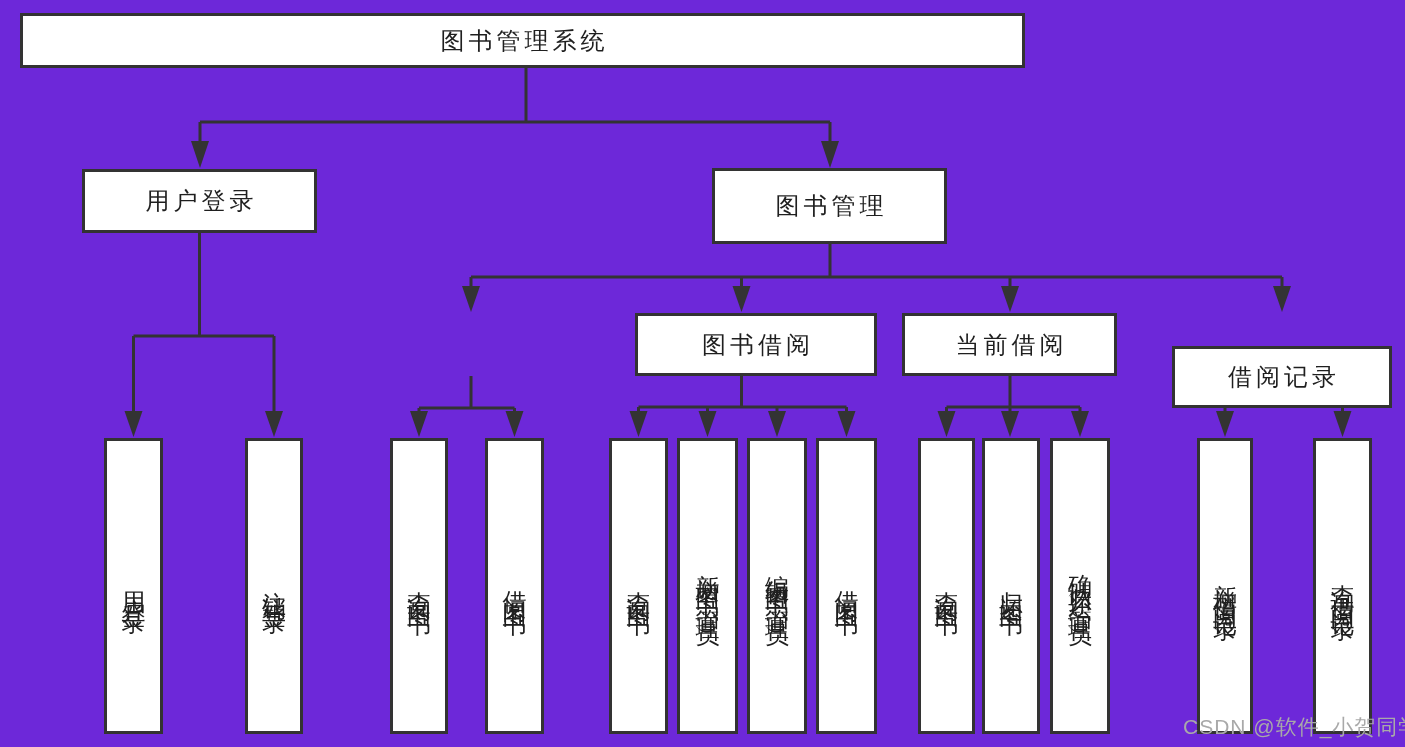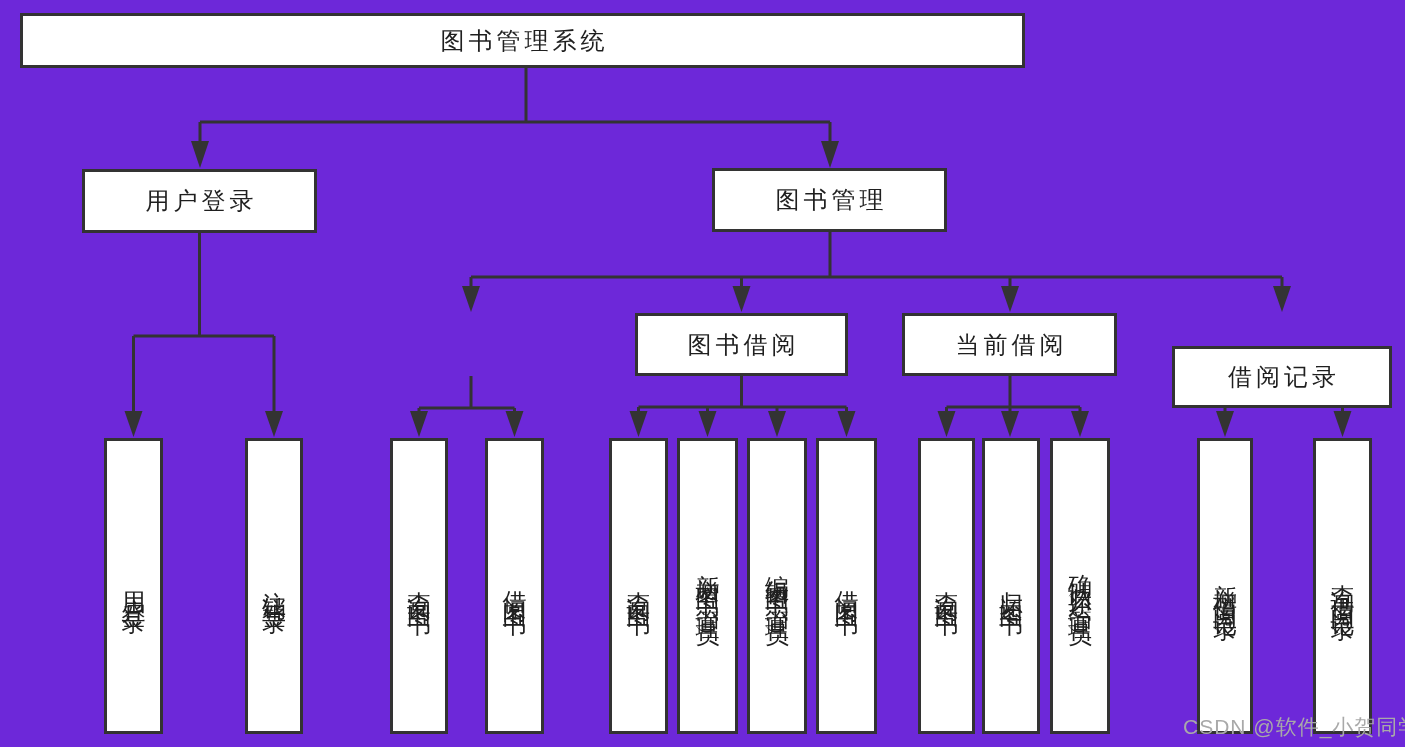--- a/index.html
+++ b/index.html
@@ -100,23 +100,23 @@
       <polygon points="1071,411 1089,411 1080,437"></polygon>
 
       <polygon points="1216,411 1234,411 1225,437"></polygon>
       <polygon points="1333.5,411 1351.5,411 1342.5,437"></polygon>
     </g>
   </svg>
 
   <div class="node h" style="left:20px; top:13px; width:1005px; height:55px;">图书管理系统</div>
 
   <div class="node h" style="left:82px; top:169px; width:235px; height:64px;">用户登录</div>
-  <div class="node h" style="left:712px; top:168px; width:235px; height:64px;">图书管理</div>
+  <div class="node h" style="left:712px; top:168px; width:235px; height:76px;">图书管理</div>
 
-  <div class="node h" style="left:635px; top:313px; width:213px; height:63px;">图书借阅</div>
+  <div class="node h" style="left:635px; top:313px; width:242px; height:63px;">图书借阅</div>
   <div class="node h" style="left:902px; top:313px; width:215px; height:63px;">当前借阅</div>
   <div class="node h" style="left:1172px; top:313px; width:220px; height:62px;margin-top:33px;">借阅记录</div>
 
   <div class="node v" style="left:104px; top:438px; width:59px; height:296px;">
     <span>用户登录</span>
   </div>
   <div class="node v" style="left:245px; top:438px; width:58px; height:296px;">
     <span>注销登录</span>
   </div>
 

